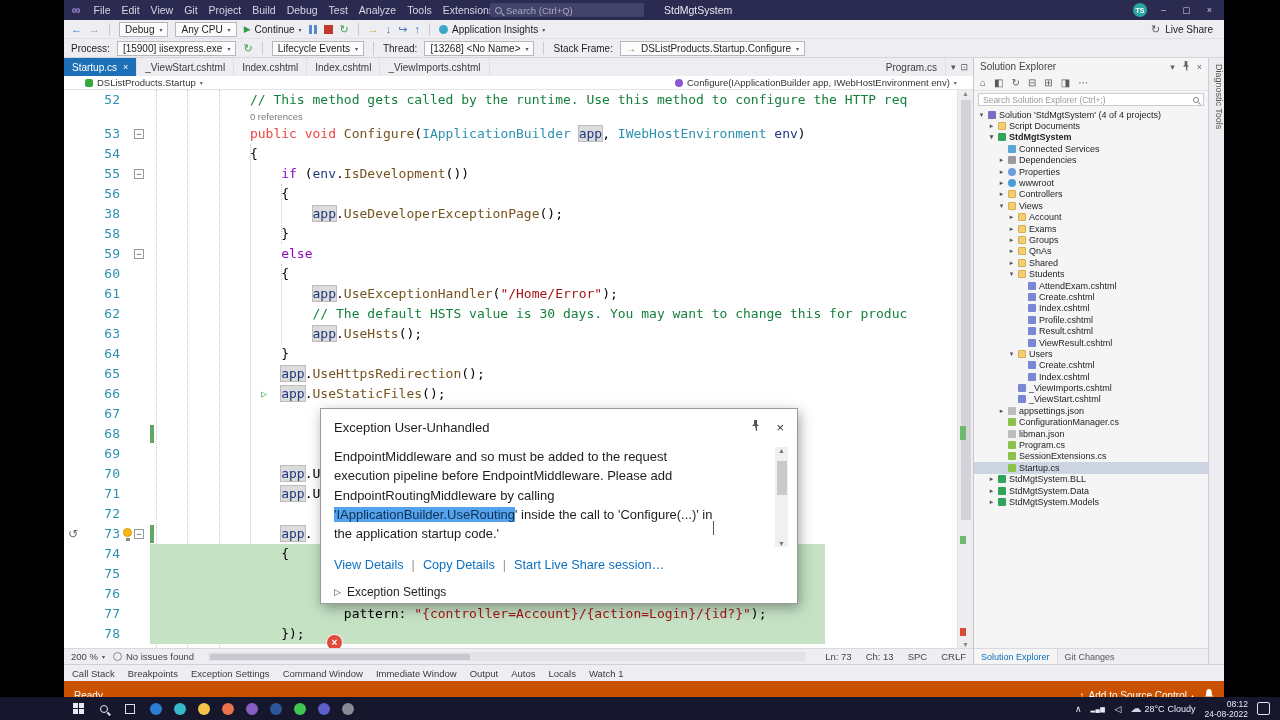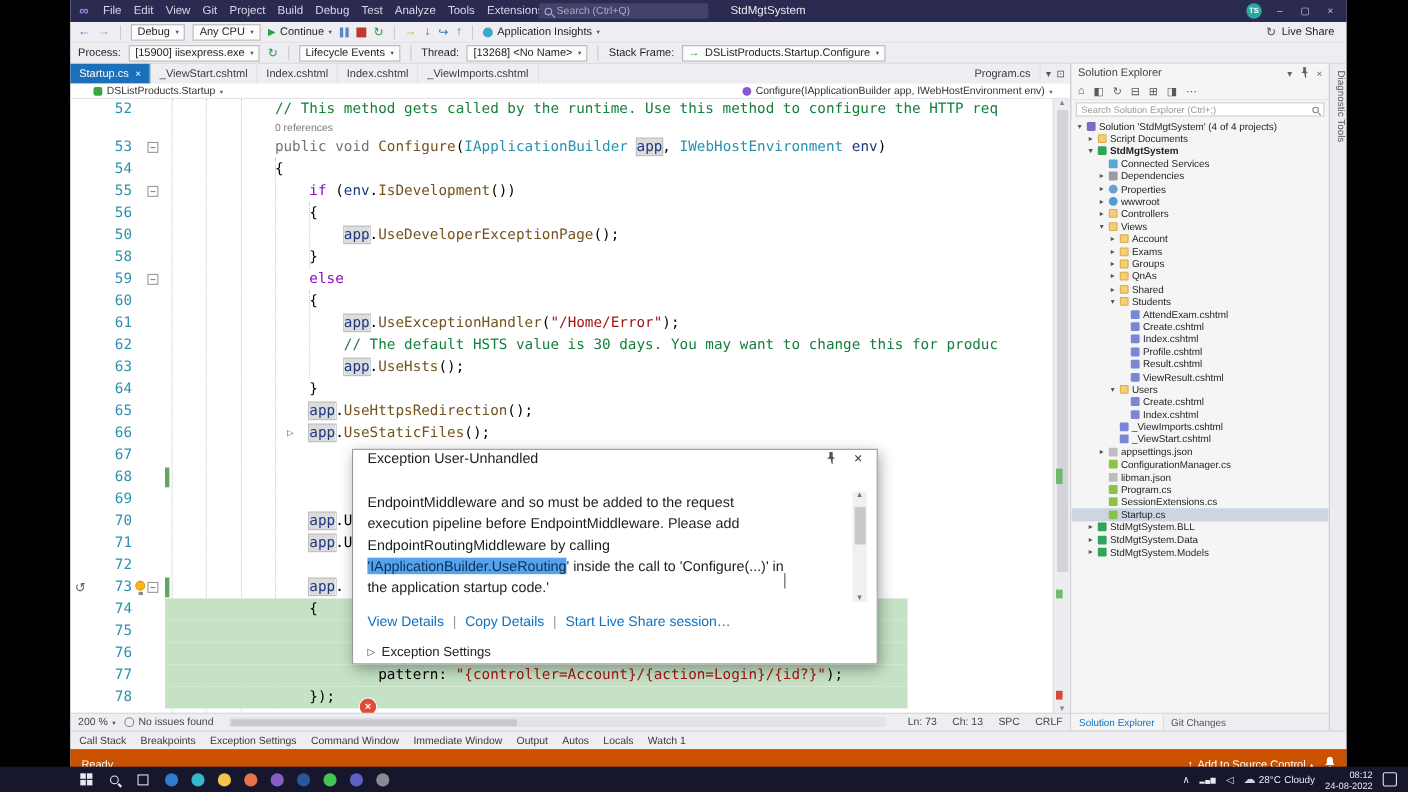--- a/index.html
+++ b/index.html
@@ -71,41 +71,41 @@
 .meta-row{height:14px;line-height:14px;font-size:9.5px;color:#7a7a7a;font-family:"Liberation Sans",sans-serif}
 .ln{position:absolute;left:0;width:56px;text-align:right;color:#2b91af}
 .code{display:block;margin-left:92px;position:relative}
 .hl-green{position:absolute;left:86px;width:675px;top:0;height:20px;background:#c5e2c5}
 .change-bar{position:absolute;left:86px;top:1px;height:18px;width:4px;background:#63a563}
 .fold-box{position:absolute;left:70px;top:5px;width:10px;height:10px;border:1px solid #999;background:#fff;font-size:9px;line-height:8px;text-align:center;color:#444;font-family:"Liberation Sans",sans-serif}
 .bulb{position:absolute;left:59px;top:4px;width:9px;height:9px;border-radius:50%;background:#fcb714;border:1px solid #d99e0b}
 .bulb::after{content:"";position:absolute;left:2px;top:9px;width:4px;height:3px;background:#8a8a8a}
 .curved-arrow{position:absolute;left:4px;top:0;color:#6a6a6a;font-size:12px;font-family:"DejaVu Sans",sans-serif}
 .run-arrow{position:absolute;left:197px;top:0;color:#2f9e44;font-size:10px}
-.tk-k{color:#737373}.tk-c{color:#8f08c4}.tk-t{color:#2b91af}.tk-m{color:#74531f}
+.tk-k{color:#ef4444}.tk-c{color:#8f08c4}.tk-t{color:#2b91af}.tk-m{color:#74531f}
 .tk-s{color:#a31515}.tk-com{color:#15803d}.tk-p{color:#000}.tk-v{color:#1f377f}
 .tk-r{color:#1f377f;background:#dcdcdc;box-shadow:0 0 0 1px #bdbdbd}
 .err-badge{position:absolute;left:262px;top:544px;width:17px;height:17px;border-radius:50%;background:#e04b3c;color:#fff;font-size:10px;font-weight:bold;display:flex;align-items:center;justify-content:center;border:1px solid #fff;z-index:5}
 .vscroll{position:absolute;left:893px;top:90px;width:16px;height:558px;background:#ededf0;border-left:1px solid #e0e0e4}
 .vscroll .arr{position:absolute;left:0;width:15px;text-align:center;font-size:7px;color:#888}
 .vthumb{position:absolute;left:3px;width:10px;background:#d3d3d9}
 .vmark{position:absolute;left:2px;width:6px}
 
 
 .ed-bottom{position:absolute;left:0;top:648px;width:909px;height:16px;background:#eeeef2;border-top:1px solid #d8d8de;display:flex;align-items:center;font-size:9.5px;color:#444;gap:8px;padding:0 7px}
 .zoom{display:flex;align-items:center;gap:4px}
 .issues{display:flex;align-items:center;gap:4px;white-space:nowrap}
 .issues-ic{width:9px;height:9px;border:1px solid #888;border-radius:50%}
 .hscroll{flex:1;height:9px;background:#e2e2e8;position:relative;margin:0 6px}
 .hthumb{position:absolute;left:2px;top:1.5px;width:260px;height:6px;background:#c7c7cf}
 .pos{white-space:nowrap;margin-left:6px}
 
 
 .exc-popup{position:absolute;left:256px;top:408px;width:478px;height:196px;background:#fff;border:1px solid #9b9b9b;box-shadow:2px 4px 12px rgba(0,0,0,.35);z-index:20}
-.exc-head{position:absolute;left:0;top:0;width:100%;height:26px;display:flex;align-items:flex-start;padding:0 13px}
+.exc-head{position:absolute;left:0;top:0;width:100%;height:26px;display:flex;align-items:flex-end;padding:0 13px}
 .exc-title{font-size:13px;color:#1e1e1e}
 .exc-pin{margin-left:auto;margin-right:16px}
 .exc-close{font-size:13px;color:#333}
 .exc-body{position:absolute;left:13px;top:38px;width:430px;font-size:13px;color:#1e1e1e}
 .exc-line{line-height:19.3px;white-space:pre}
 .exc-line .hl{background:#55a3ee;color:#0d3050}
 .exc-scroll{position:absolute;right:9px;top:38px;width:13px;height:100px;background:#f0f0f0}
 .sarr{position:absolute;left:0;width:13px;text-align:center;font-size:7px;color:#777}
 .sthumb{position:absolute;left:1.5px;top:14px;width:10px;height:34px;background:#c9c9c9}
 .exc-links{position:absolute;left:13px;top:149px;display:flex;gap:8px;font-size:12.7px;align-items:center}
@@ -320,21 +320,21 @@
       <div class="ig" style="left:186px;top:54px;height:500px"></div>
       <div class="ig" style="left:217px;top:94px;height:60px"></div>
       <div class="ig" style="left:217px;top:174px;height:80px"></div>
       <div class="code-rows">
           <div class="code-row"><span class="ln">52</span><span class="code" style="padding-left: 93.912px;"><span class="tk-com">// This method gets called by the runtime. Use this method to configure the HTTP req</span></span></div>
           <div class="meta-row" style="padding-left: 185.912px;">0 references</div>
           <div class="code-row"><span class="ln">53</span><div class="fold-box">−</div><span class="code" style="padding-left: 93.912px;"><span class="tk-k">public </span><span class="tk-k">void </span><span class="tk-m">Configure</span><span class="tk-p">(</span><span class="tk-t">IApplicationBuilder</span><span class="tk-p"> </span><span class="tk-r">app</span><span class="tk-p">, </span><span class="tk-t">IWebHostEnvironment</span><span class="tk-p"> </span><span class="tk-v">env</span><span class="tk-p">)</span></span></div>
           <div class="code-row"><span class="ln">54</span><span class="code" style="padding-left: 93.912px;"><span class="tk-p">{</span></span></div>
           <div class="code-row"><span class="ln">55</span><div class="fold-box">−</div><span class="code" style="padding-left: 125.216px;"><span class="tk-c">if</span><span class="tk-p"> (</span><span class="tk-v">env</span><span class="tk-p">.</span><span class="tk-m">IsDevelopment</span><span class="tk-p">())</span></span></div>
           <div class="code-row"><span class="ln">56</span><span class="code" style="padding-left: 125.216px;"><span class="tk-p">{</span></span></div>
-          <div class="code-row"><span class="ln">50</span><span class="code" style="padding-left: 156.52px;"><span class="tk-r">app</span><span class="tk-p">.</span><span class="tk-m">UseDeveloperExceptionPage</span><span class="tk-p">();</span></span></div>
+          <div class="code-row"><span class="ln">38</span><span class="code" style="padding-left: 156.52px;"><span class="tk-r">app</span><span class="tk-p">.</span><span class="tk-m">UseDeveloperExceptionPage</span><span class="tk-p">();</span></span></div>
           <div class="code-row"><span class="ln">58</span><span class="code" style="padding-left: 125.216px;"><span class="tk-p">}</span></span></div>
           <div class="code-row"><span class="ln">59</span><div class="fold-box">−</div><span class="code" style="padding-left: 125.216px;"><span class="tk-c">else</span></span></div>
           <div class="code-row"><span class="ln">60</span><span class="code" style="padding-left: 125.216px;"><span class="tk-p">{</span></span></div>
           <div class="code-row"><span class="ln">61</span><span class="code" style="padding-left: 156.52px;"><span class="tk-r">app</span><span class="tk-p">.</span><span class="tk-m">UseExceptionHandler</span><span class="tk-p">(</span><span class="tk-s">"/Home/Error"</span><span class="tk-p">);</span></span></div>
           <div class="code-row"><span class="ln">62</span><span class="code" style="padding-left: 156.52px;"><span class="tk-com">// The default HSTS value is 30 days. You may want to change this for produc</span></span></div>
           <div class="code-row"><span class="ln">63</span><span class="code" style="padding-left: 156.52px;"><span class="tk-r">app</span><span class="tk-p">.</span><span class="tk-m">UseHsts</span><span class="tk-p">();</span></span></div>
           <div class="code-row"><span class="ln">64</span><span class="code" style="padding-left: 125.216px;"><span class="tk-p">}</span></span></div>
           <div class="code-row"><span class="ln">65</span><span class="code" style="padding-left: 125.216px;"><span class="tk-r">app</span><span class="tk-p">.</span><span class="tk-m">UseHttpsRedirection</span><span class="tk-p">();</span></span></div>
           <div class="code-row"><span class="ln">66</span><div class="run-arrow">▷</div><span class="code" style="padding-left: 125.216px;"><span class="tk-r">app</span><span class="tk-p">.</span><span class="tk-m">UseStaticFiles</span><span class="tk-p">();</span></span></div>
           <div class="code-row"><span class="ln">67</span><span class="code" style="padding-left: 0px;"></span></div>

